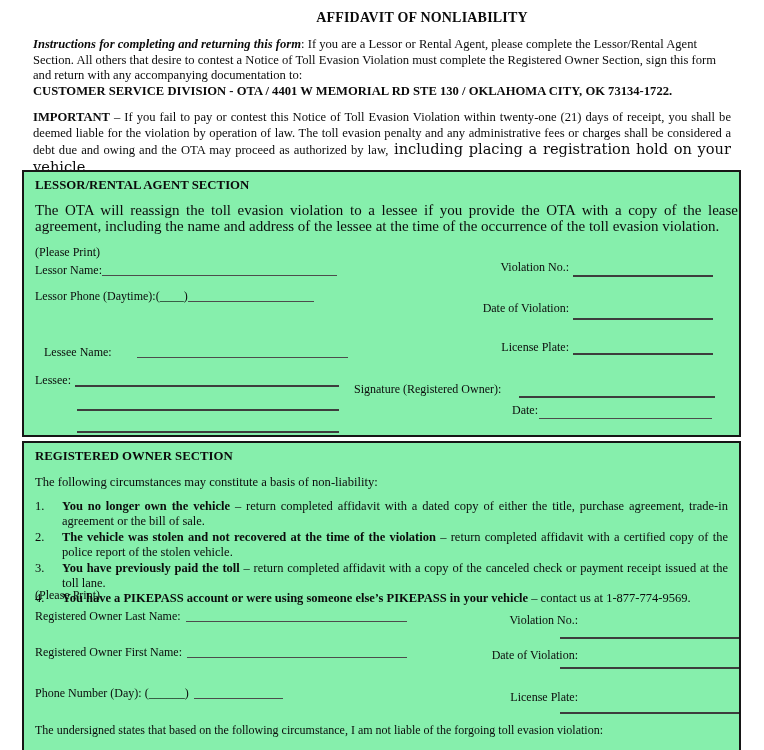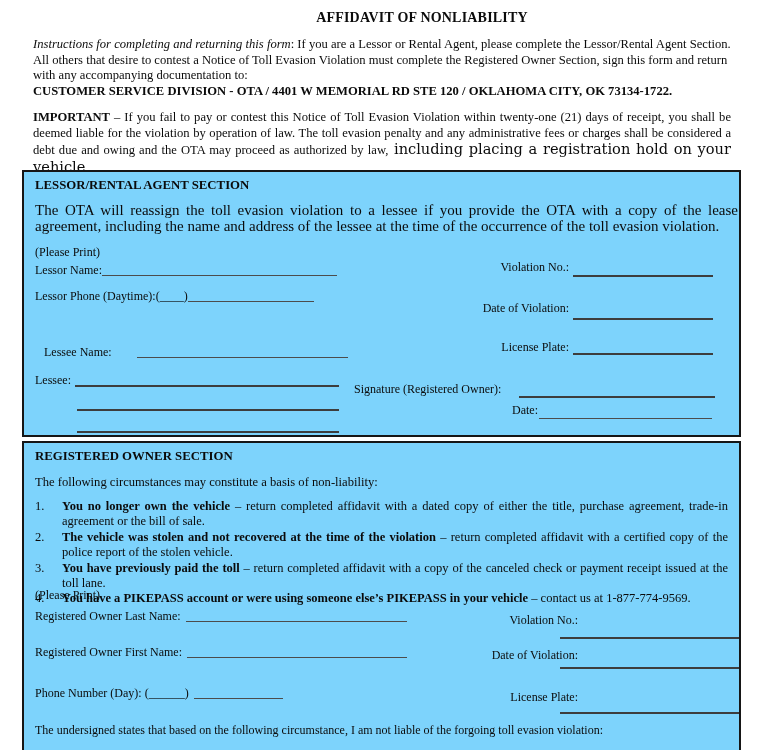--- a/index.html
+++ b/index.html
@@ -10,27 +10,27 @@
     font-family:"Liberation Serif","DejaVu Serif",serif;
     color:#0b0b0b;
     overflow:hidden;
   }
   .title{
     position:absolute;left:0;top:10px;width:764px;
     text-align:center;font-weight:bold;font-size:14px;letter-spacing:.2px;padding-left:40px;
   }
   .blk{position:absolute;left:33px;width:698px;font-size:12.6px;line-height:15.6px;}
   .intro-blk{top:37px;}
-  .bi{font-weight:normal;font-style:italic;}
+  .bi{font-weight:bold;font-style:italic;}
   .addr-line{font-weight:bold;margin-top:0px;}
   .imp-blk{top:110px;text-align:justify;}
   .imp-tail{font-size:15px;font-family:"DejaVu Serif",serif;font-size:14.6px;}
   b{font-weight:bold;}
 
-  .box{position:absolute;left:22px;width:715px;border:2px solid #161616;background:#7dd3fc;}
+  .box{position:absolute;left:22px;width:715px;border:2px solid #161616;background:#86efac;}
   .box1{top:170px;height:263px;}
   .box2{top:441px;height:330px;}
   .sec-head{font-weight:bold;font-size:12.8px;padding:6px 11px 0 11px;}
   .sec-body{font-weight:normal;font-size:15px;line-height:15.5px;text-align:justify;margin:10px 1px 0 11px;}
   .sec-intro{font-size:12.6px;margin:11px 11px 0 11px;}
 
   .olist{margin:9px 11px 0 11px;font-size:12.5px;line-height:15.4px;}
   .oitem{display:flex;}
   .onum{width:27px;flex:0 0 27px;}
   .otext{flex:1;text-align:justify;}
@@ -79,21 +79,21 @@
 </style>
 </head>
 <body>
 
 <div class="page">
 
   <div class="title">AFFIDAVIT OF NONLIABILITY</div>
 
   <div class="blk intro-blk">
     <span class="bi">Instructions for completing and returning this form</span><span>: If you are a Lessor or Rental Agent, please complete the Lessor/Rental Agent Section. All others that desire to contest a Notice of Toll Evasion Violation must complete the Registered Owner Section, sign this form and return with any accompanying documentation to:</span>
-    <div class="addr-line">CUSTOMER SERVICE DIVISION - OTA / 4401 W MEMORIAL RD STE 120 / OKLAHOMA CITY, OK 73134-1722.</div>
+    <div class="addr-line">CUSTOMER SERVICE DIVISION - OTA / 4401 W MEMORIAL RD STE 130 / OKLAHOMA CITY, OK 73134-1722.</div>
   </div>
 
   <div class="blk imp-blk">
     <b>IMPORTANT</b><span> – If you fail to pay or contest this Notice of Toll Evasion Violation within twenty-one (21) days of receipt, you shall be deemed liable for the violation by operation of law. The toll evasion penalty and any administrative fees or charges shall be considered a debt due and owing and the OTA may proceed as authorized by law,</span><span class="imp-tail"> including placing a registration hold on your vehicle.</span>
   </div>
 
   <div class="box box1">
     <div class="sec-head">LESSOR/RENTAL AGENT SECTION</div>
     <div class="sec-body">The OTA will reassign the toll evasion violation to a lessee if you provide the OTA with a copy of the lease agreement, including the name and address of the lessee at the time of the occurrence of the toll evasion violation.</div>
 

